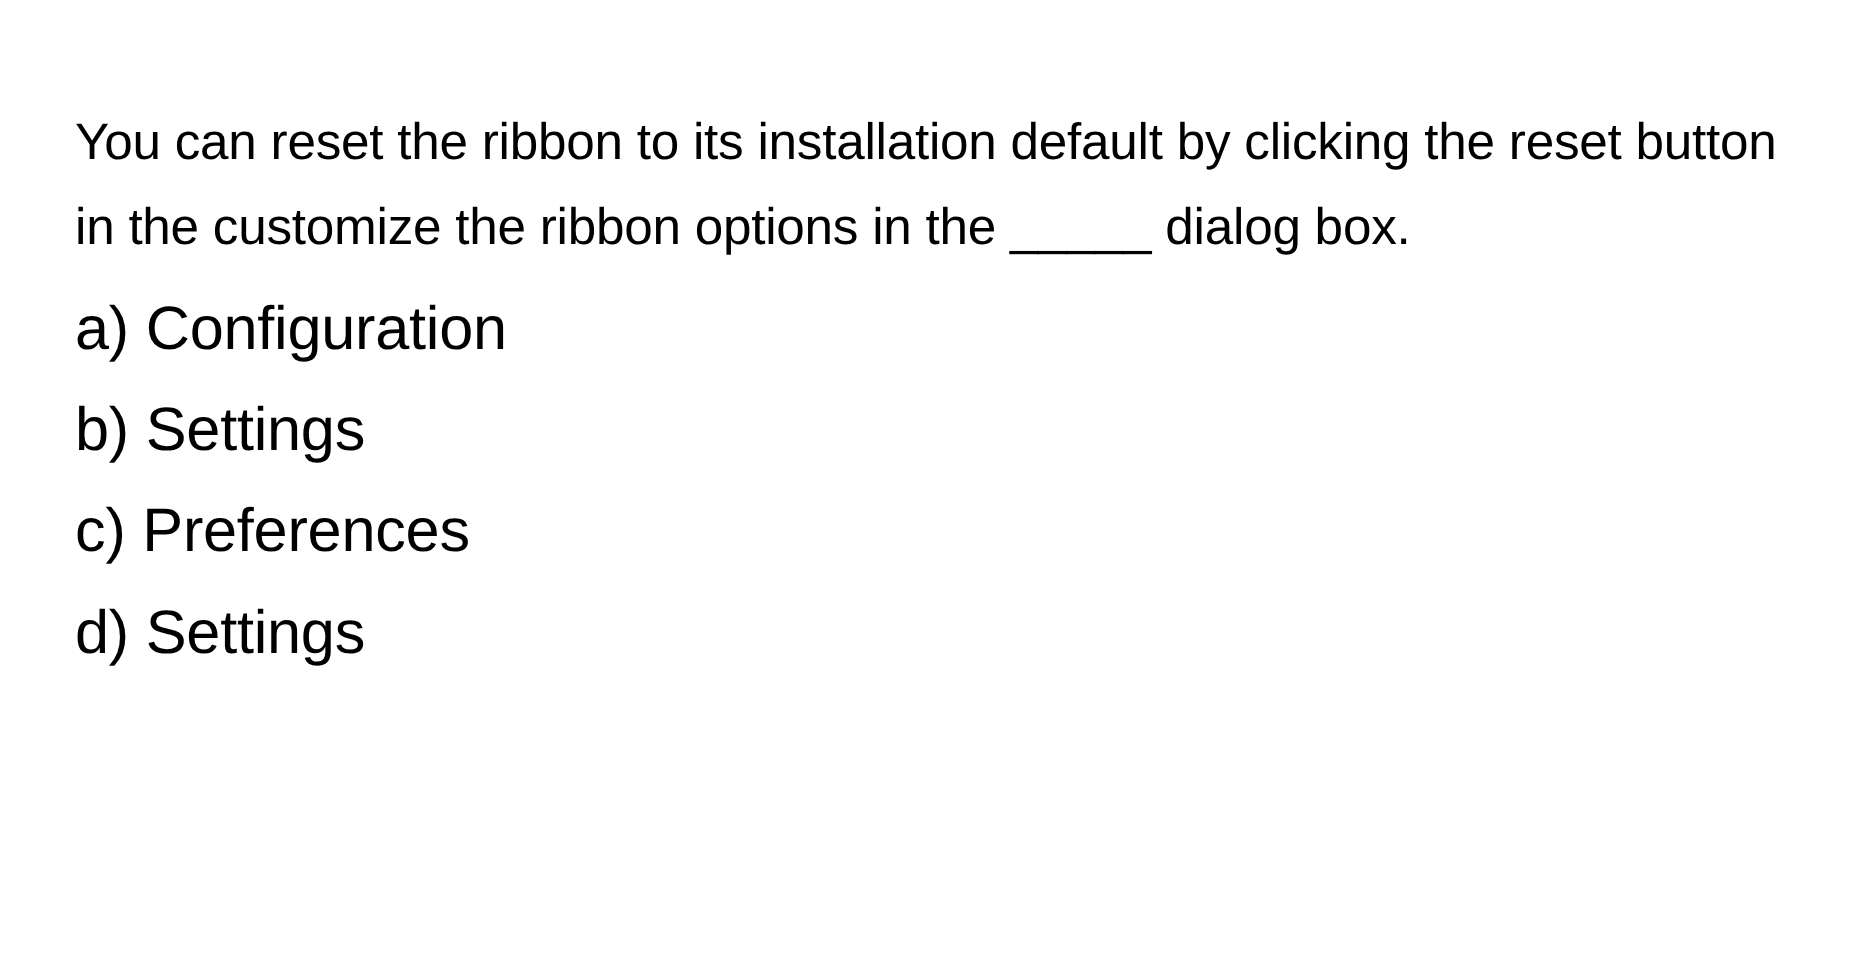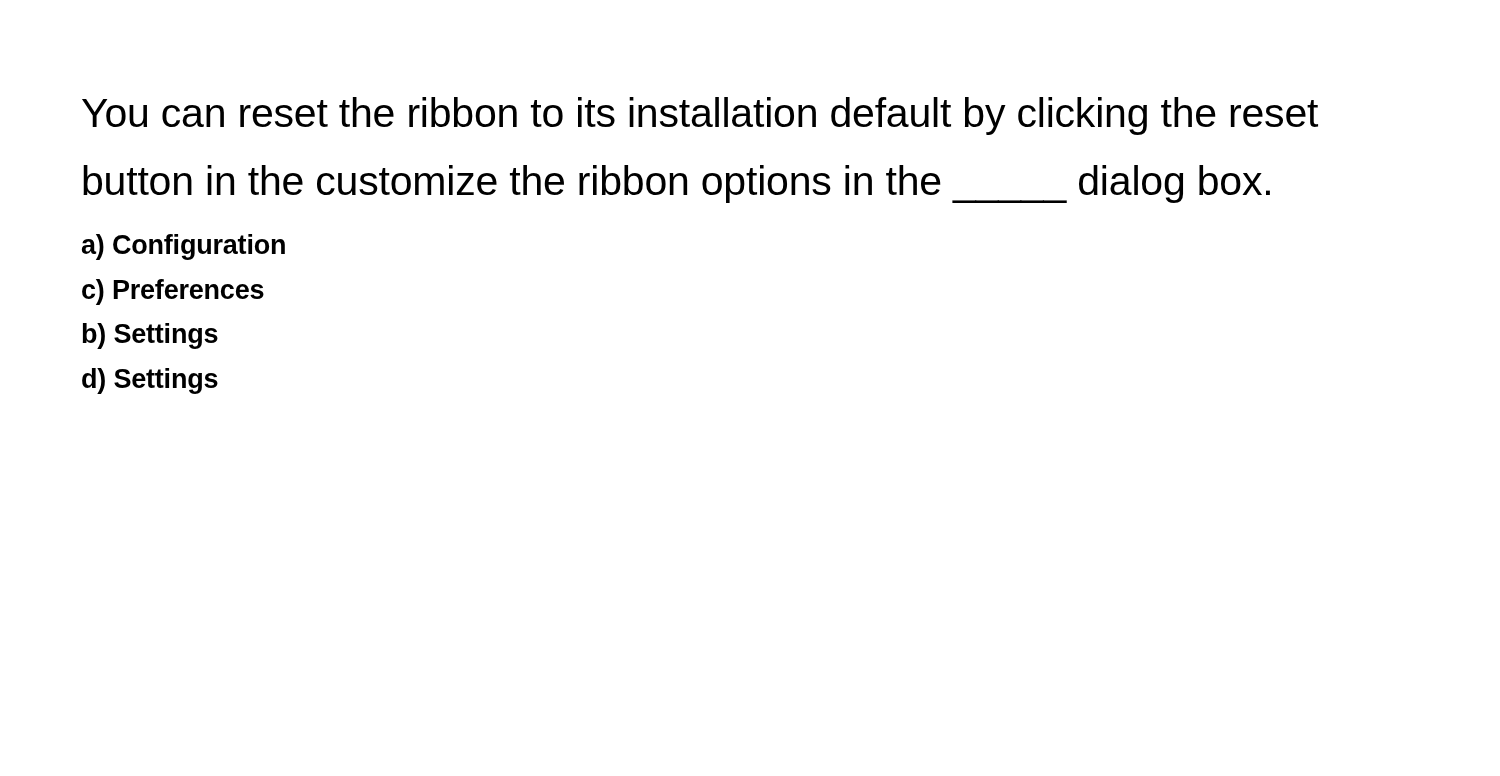--- a/index.html
+++ b/index.html
@@ -8,42 +8,42 @@
       box-sizing: border-box;
     }
     html, body {
       width: 1500px;
       height: 776px;
       background: #ffffff;
       font-family: -apple-system, BlinkMacSystemFont, "Segoe UI", Helvetica, Arial, sans-serif;
       color: #000000;
     }
     .container {
-      padding: 80px 60px 60px 81px;
+      padding: 80px 60px 60px 60px;
     }
     .question-text {
       font-size: 41px;
       line-height: 1.65;
       font-weight: 400;
       letter-spacing: -0.2px;
     }
     .options {
       margin-top: 8px;
     }
     .option {
-      font-size: 27px;
+      font-size: 49px;
       line-height: 1.65;
-      font-weight: 700;
+      font-weight: 400;
       letter-spacing: -0.2px;
     }
   </style>
 </head>
 <body>
 
 <div class="container">
   <div class="question-text">You can reset the ribbon to its installation default by clicking the reset button in the customize the ribbon options in the _____ dialog box.</div>
   <div class="options">
     <div class="option">a) Configuration</div>
+    <div class="option">b) Settings</div>
     <div class="option">c) Preferences</div>
-    <div class="option">b) Settings</div>
     <div class="option">d) Settings</div>
   </div>
 </div>
 
 </body></html>

